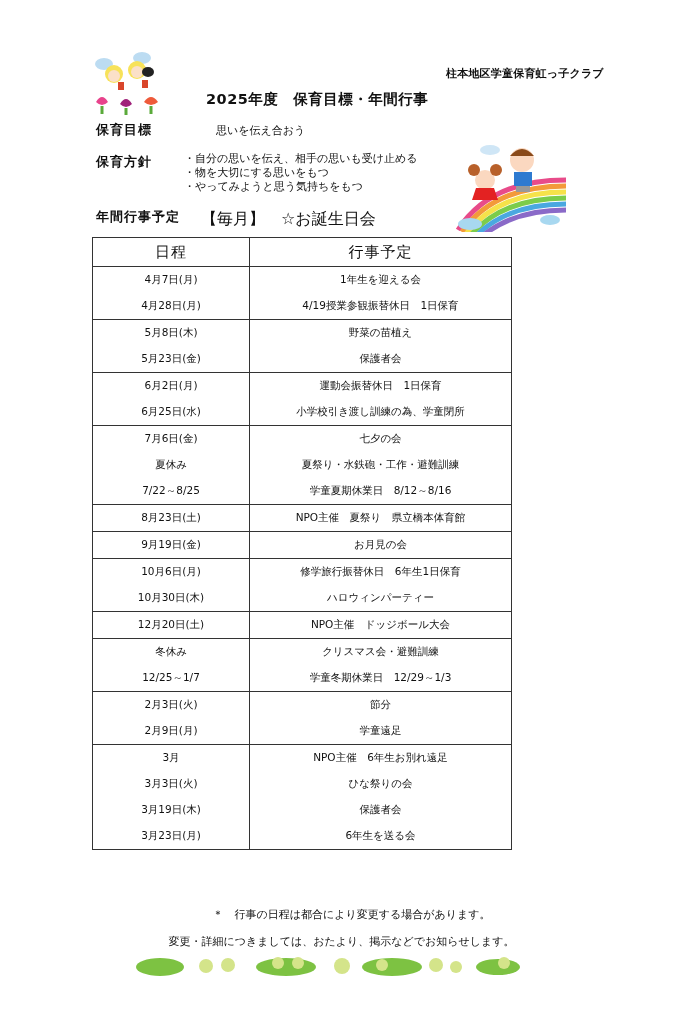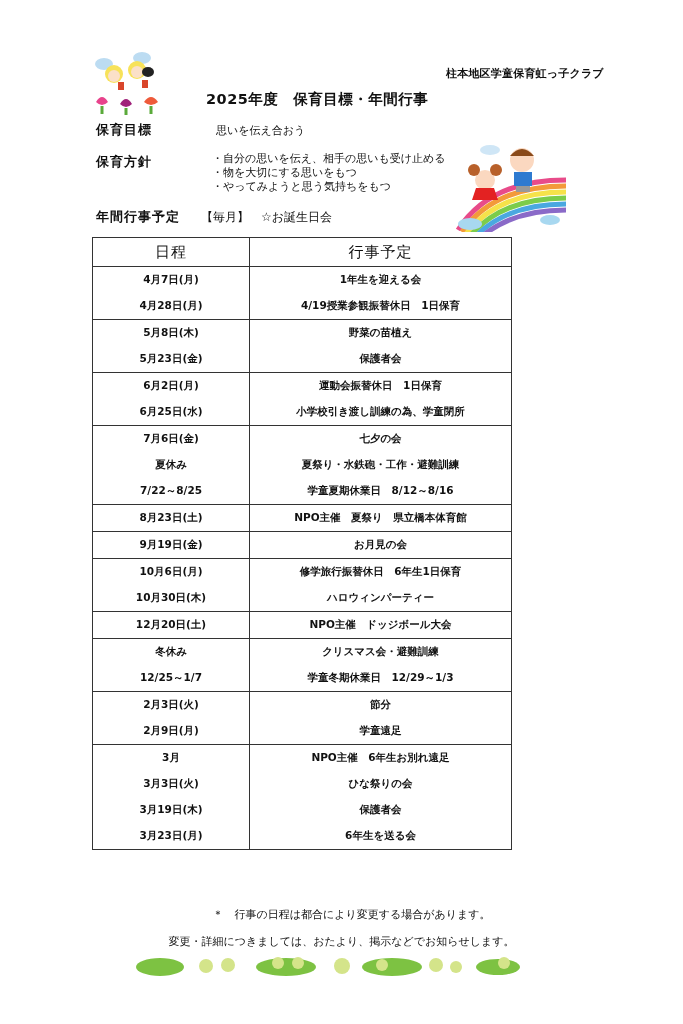--- a/index.html
+++ b/index.html
@@ -6,28 +6,28 @@
   body { width:683px; height:1024px; position:relative; overflow:hidden;
          font-family:"DejaVu Sans", "Liberation Sans", sans-serif; color:#111; }
   .abs { position:absolute; }
   .org { left:446px; top:66px; font-size:11px; font-weight:bold; letter-spacing:0.2px; }
   .title { left:206px; top:90px; font-size:14.5px; font-weight:bold; letter-spacing:0.5px;text-align:right; }
   .lbl { font-size:13px; font-weight:bold; letter-spacing:1px; }
   .val { font-size:11px; }
   .goal-lbl { left:96px; top:121px; }
   .goal-val { left:216px; top:123px; }
   .pol-lbl { left:96px; top:153px; }
-  .pol-list { left:212px; top:152px; margin:0; padding:0; list-style:none; line-height:14px; }
+  .pol-list { left:184px; top:152px; margin:0; padding:0; list-style:none; line-height:14px; }
   .sched-lbl { left:96px; top:208px; }
-  .sched-monthly { left:201px; top:209px; font-size:12px; }
+  .sched-monthly { left:201px; top:209px; font-size:16px; }
   table.sched { position:absolute; left:92px; top:237px; width:420px; border-collapse:collapse;
                 border:1.5px solid #333; }
   table.sched th { height:26px; font-size:15px; font-weight:normal; border:1.5px solid #333;
                    letter-spacing:1px; }
-  table.sched td { font-size:10.5px; font-weight:bold; text-align:center; height:26px;
+  table.sched td { font-size:10.5px; font-weight:normal; text-align:center; height:26px;
                    padding:0; border-left:1.5px solid #333; border-right:1.5px solid #333; }
   table.sched tr.grp-start td { border-top:1.5px solid #333; }
   table.sched td.date { width:156px; }
   .notes { left:0; width:683px; text-align:center; font-size:11px; }
   .note1 { top:907px; padding-left:10px; }
   .note2 { top:934px; }
   .art { position:absolute; }
 </style>
 </head>
 <body>

